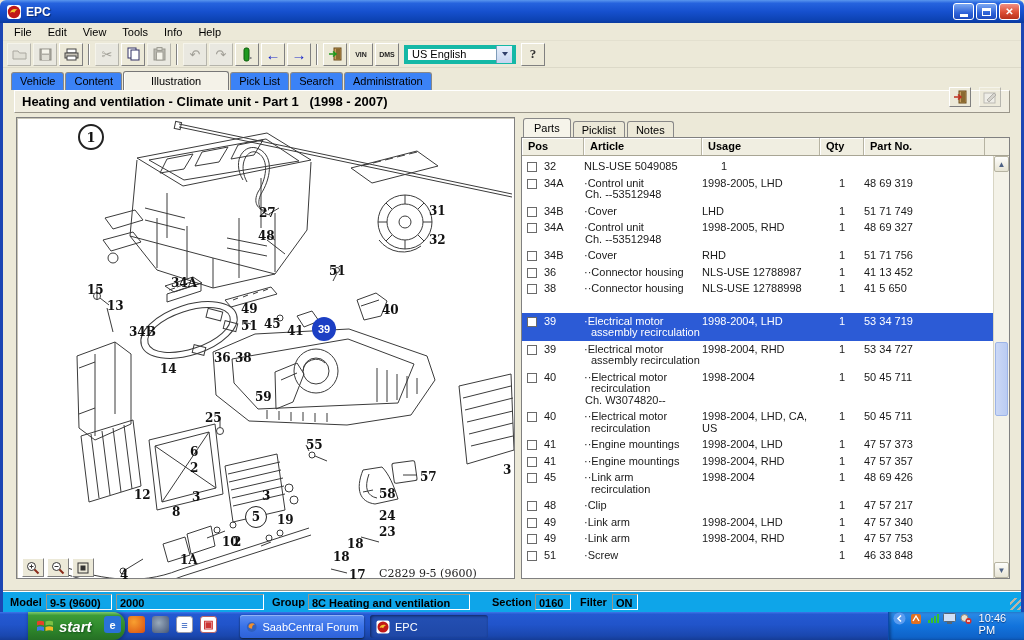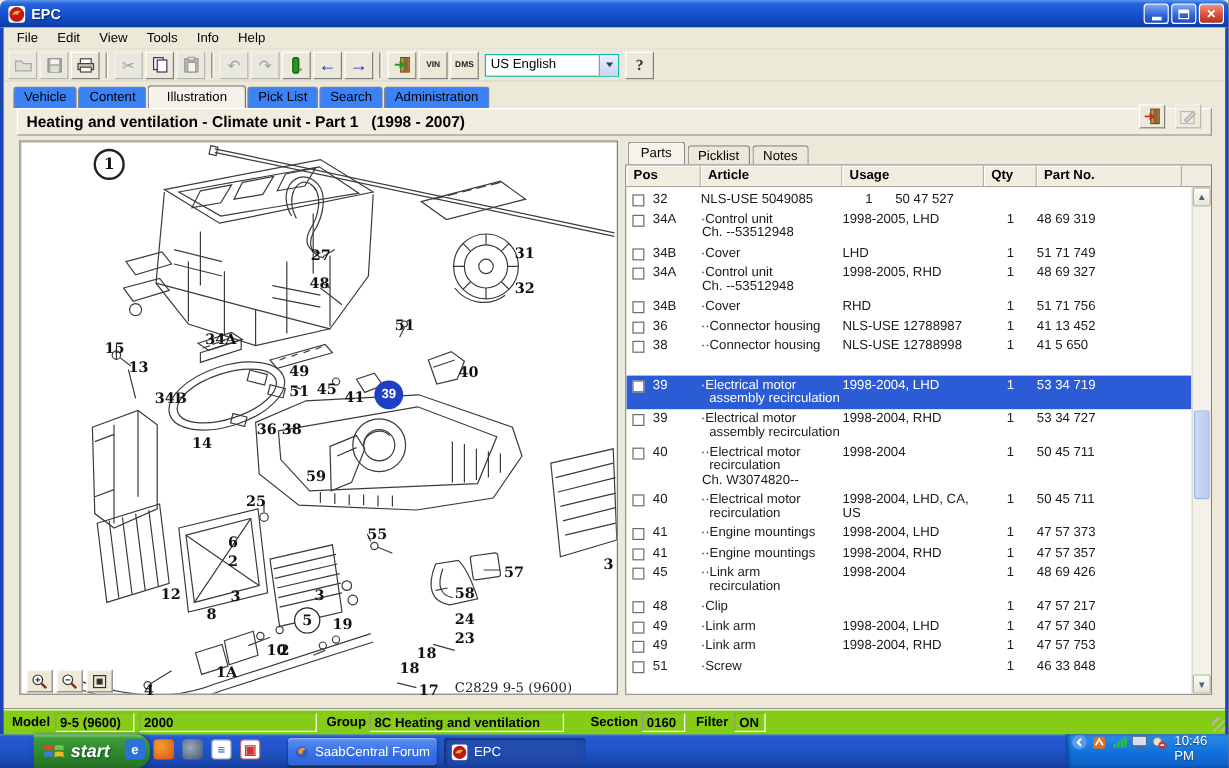--- a/index.html
+++ b/index.html
@@ -28,33 +28,33 @@
 
 .toolbar { position:absolute; left:3px; top:41px; width:1018px; height:27px; background:#ECE9D8;
   display:flex; align-items:center; padding-left:3px; border-bottom:1px solid #DCD9C8; }
 .tbtn { width:24px; height:23px; margin:0 1px; display:flex; align-items:center; justify-content:center;
   background:#ECE9D8; border:1px solid; border-color:#fff #808080 #808080 #fff; font-size:12px; }
 .tbtn.dis { opacity:.5; filter:grayscale(1); }
 .tsep { width:2px; height:21px; margin:0 4px; border-left:1px solid #808080; border-right:1px solid #fff; }
 .glyph { font-size:13px; line-height:13px; color:#555; }
 .arrowg { font-size:15px; font-weight:bold; color:#1726C8; }
 .tinytxt { font-size:7px; font-weight:bold; color:#222; letter-spacing:0; }
-.combo { width:112px; height:19px; background:#fff; border:1px solid #14b8a6; margin:0 4px;
+.combo { width:112px; height:19px; background:#fff; border:4px solid #14b8a6; margin:0 4px;
   display:flex; align-items:center; font-size:11px; }
 .combo .cval { flex:1; padding-left:4px; }
 .combo .cbtn { width:16px; height:17px; background:linear-gradient(180deg,#E8F0FB,#C6D5F0); border-left:1px solid #7F9DB9;
   display:flex; align-items:center; justify-content:center; }
 .tri { width:0; height:0; border-left:3px solid transparent; border-right:3px solid transparent; border-top:4px solid #30406A; }
 .helpg { font-size:13px; font-weight:bold; color:#333; font-family:"Liberation Serif",serif; }
 
 
 .tabbar { position:absolute; left:3px; top:69px; width:1018px; height:20px; display:flex; align-items:flex-end; padding-left:8px; }
 .tab { font-size:11px; color:#000; background:#3b82f6; border:1px solid #888;
   border-bottom:none; border-radius:3px 3px 0 0; padding:2px 8px 3px; margin-right:1px; position:relative; top:1px; }
-.tab.active { background:#F4F2E8; padding:3px 15px 4px; top:2px; border-color:#777; box-shadow:1px 0 0 #fff inset; }
+.tab.active { background:#F4F2E8; padding:3px 27px 4px; top:2px; border-color:#777; box-shadow:1px 0 0 #fff inset; }
 
 .pagetitle { position:absolute; left:14px; top:90px; width:996px; height:23px; background:#F0EDE0;
   border:1px solid; border-color:#fff #9a968a #9a968a #fff; display:flex; align-items:center; }
 .pagetitle .pt { font-size:13px; font-weight:bold; padding-left:7px; white-space:pre; }
 .ptbtns { position:absolute; right:8px; top:-4px; display:flex; gap:8px; }
 .ptb { width:22px; height:20px; background:#ECE9D8; border:1px solid; border-color:#fff #808080 #808080 #fff;
   display:flex; align-items:center; justify-content:center; }
 
 
 .illus-panel { position:absolute; left:16px; top:117px; width:499px; height:462px; background:#fff;
@@ -97,21 +97,21 @@
 
 .vscroll { position:absolute; right:0; top:18px; bottom:0; width:16px; background:#F4F2E8; border-left:1px solid #D8D5C4; }
 .sbtn { position:absolute; left:0; width:15px; height:16px;
   background:linear-gradient(180deg,#FDFDFB,#E7E4D4); border:1px solid #B6B3A2; border-radius:2px;
   display:flex; align-items:center; justify-content:center; font-size:8px; color:#4D6185; }
 .sbtn.up { top:0; } .sbtn.down { bottom:0; }
 .sthumb { position:absolute; left:1px; width:13px; top:186px; height:74px; border-radius:2px;
   background:linear-gradient(90deg,#CBD8F6,#BACBF2); border:1px solid #9DB4E8; }
 
 
-.statusbar { position:absolute; left:0; top:591px; width:1024px; height:36px; background:#84cc16;
+.statusbar { position:absolute; left:0; top:591px; width:1024px; height:36px; background:#0ea5e9;
   border-top:1px solid #fff; box-shadow:0 -1px 0 #9a968a; font-size:11px; }
 .sl { position:absolute; top:4px; font-weight:bold; color:#000; }
 .sv { position:absolute; top:2px; height:16px; padding:2px 3px 0; font-weight:bold; color:#000;
   border:1px solid; border-color:#9a968a #fff #fff #9a968a; white-space:nowrap; }
 .grip { position:absolute; right:2px; top:6px; width:12px; height:12px;
   background:repeating-linear-gradient(135deg,transparent 0 3px,#b9b5a6 3px 5px); }
 
 
 .taskbar { position:absolute; left:0; top:612px; width:1024px; height:28px;
   background:linear-gradient(180deg,#3E76E8 0%,#2459D2 8%,#2154CA 45%,#1A47AE 85%,#153C96 100%); }
@@ -475,21 +475,20 @@
         <span class="ph part">Part No.</span>
       </div>
       <div class="prows" id="prows">
             <div class="prow">
               <div class="c pos">
                 <span class="cb"></span>
                 <span>32</span>
               </div>
               <div class="c use">NLS-USE 5049085</div>
               <div class="c qty">1</div>
-              <div class="c part">50 47 527</div>
             </div>
             <div class="prow">
               <div class="c pos">
                 <span class="cb"></span>
                 <span>34A</span>
               </div>
               <div class="c art">
                 <div class="ln">·Control unit</div>
                 <div class="ln ch">Ch. --53512948</div>
               </div>

